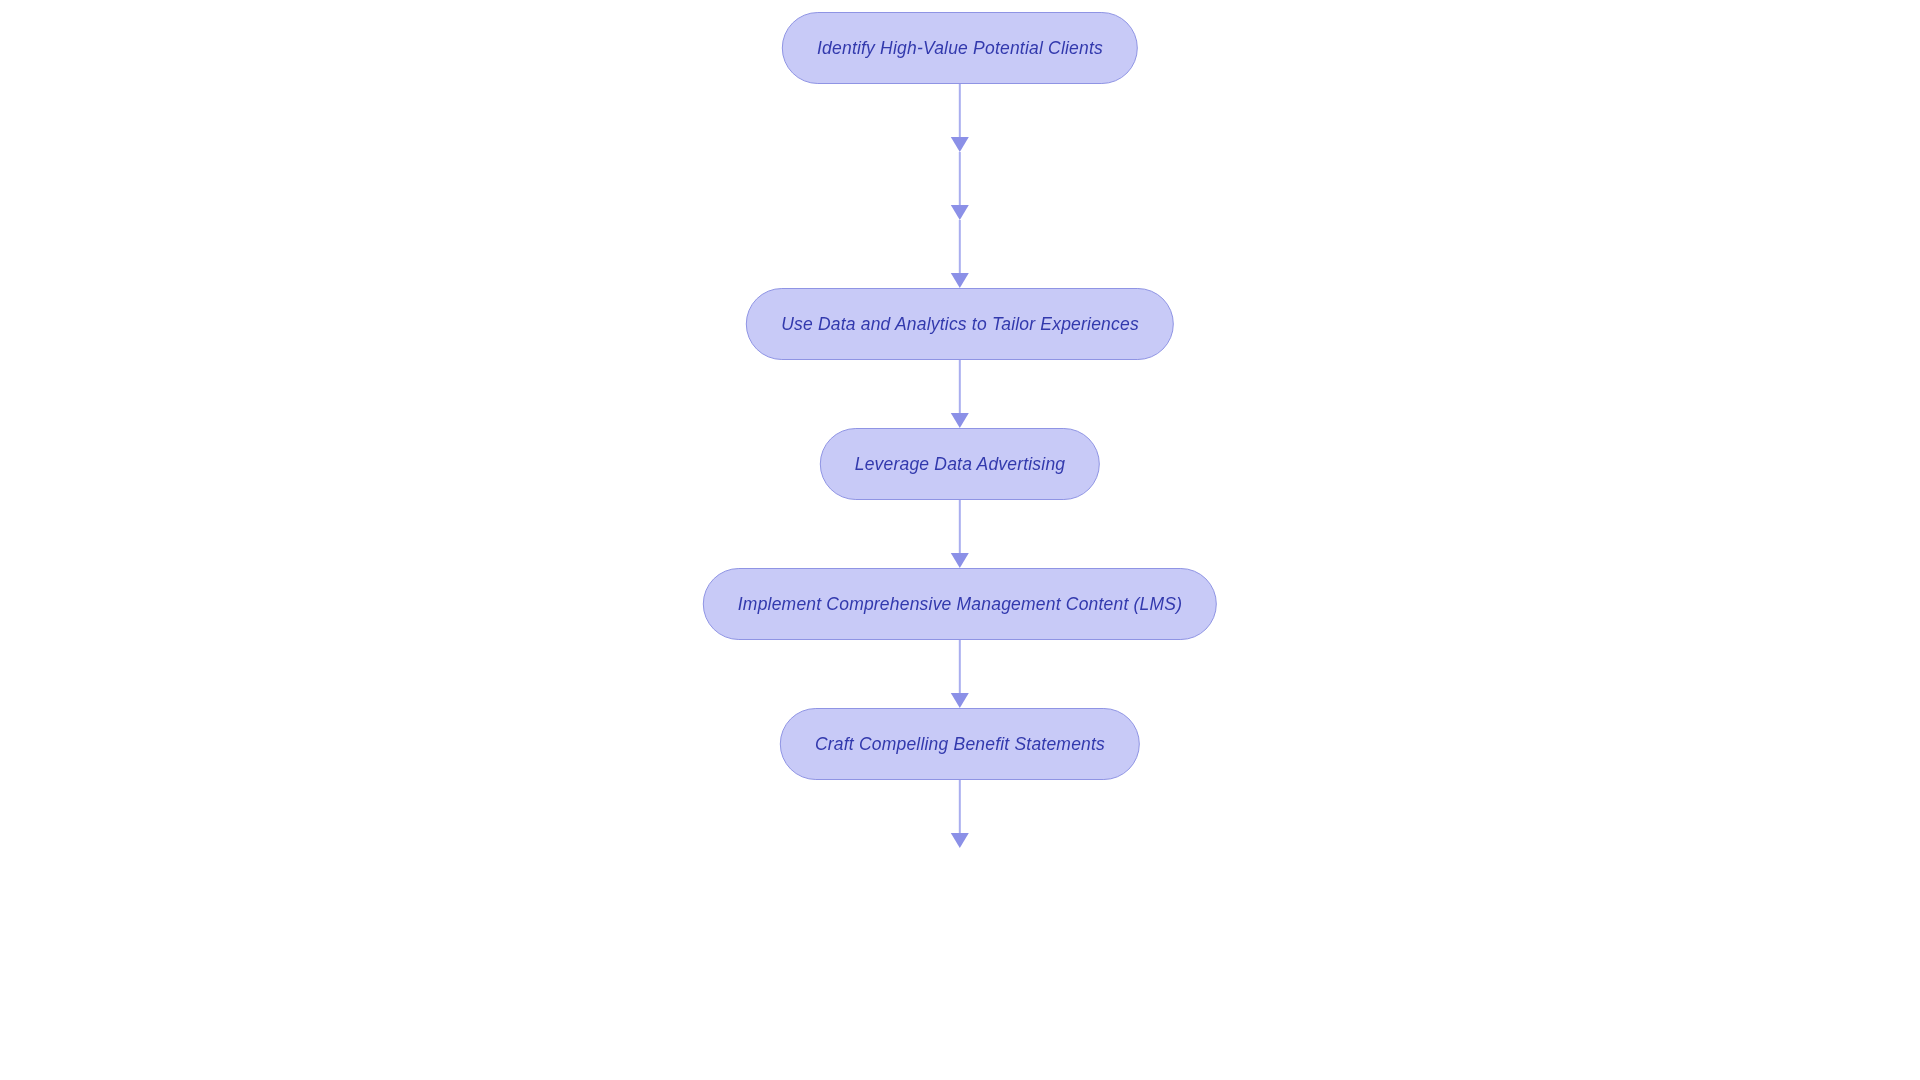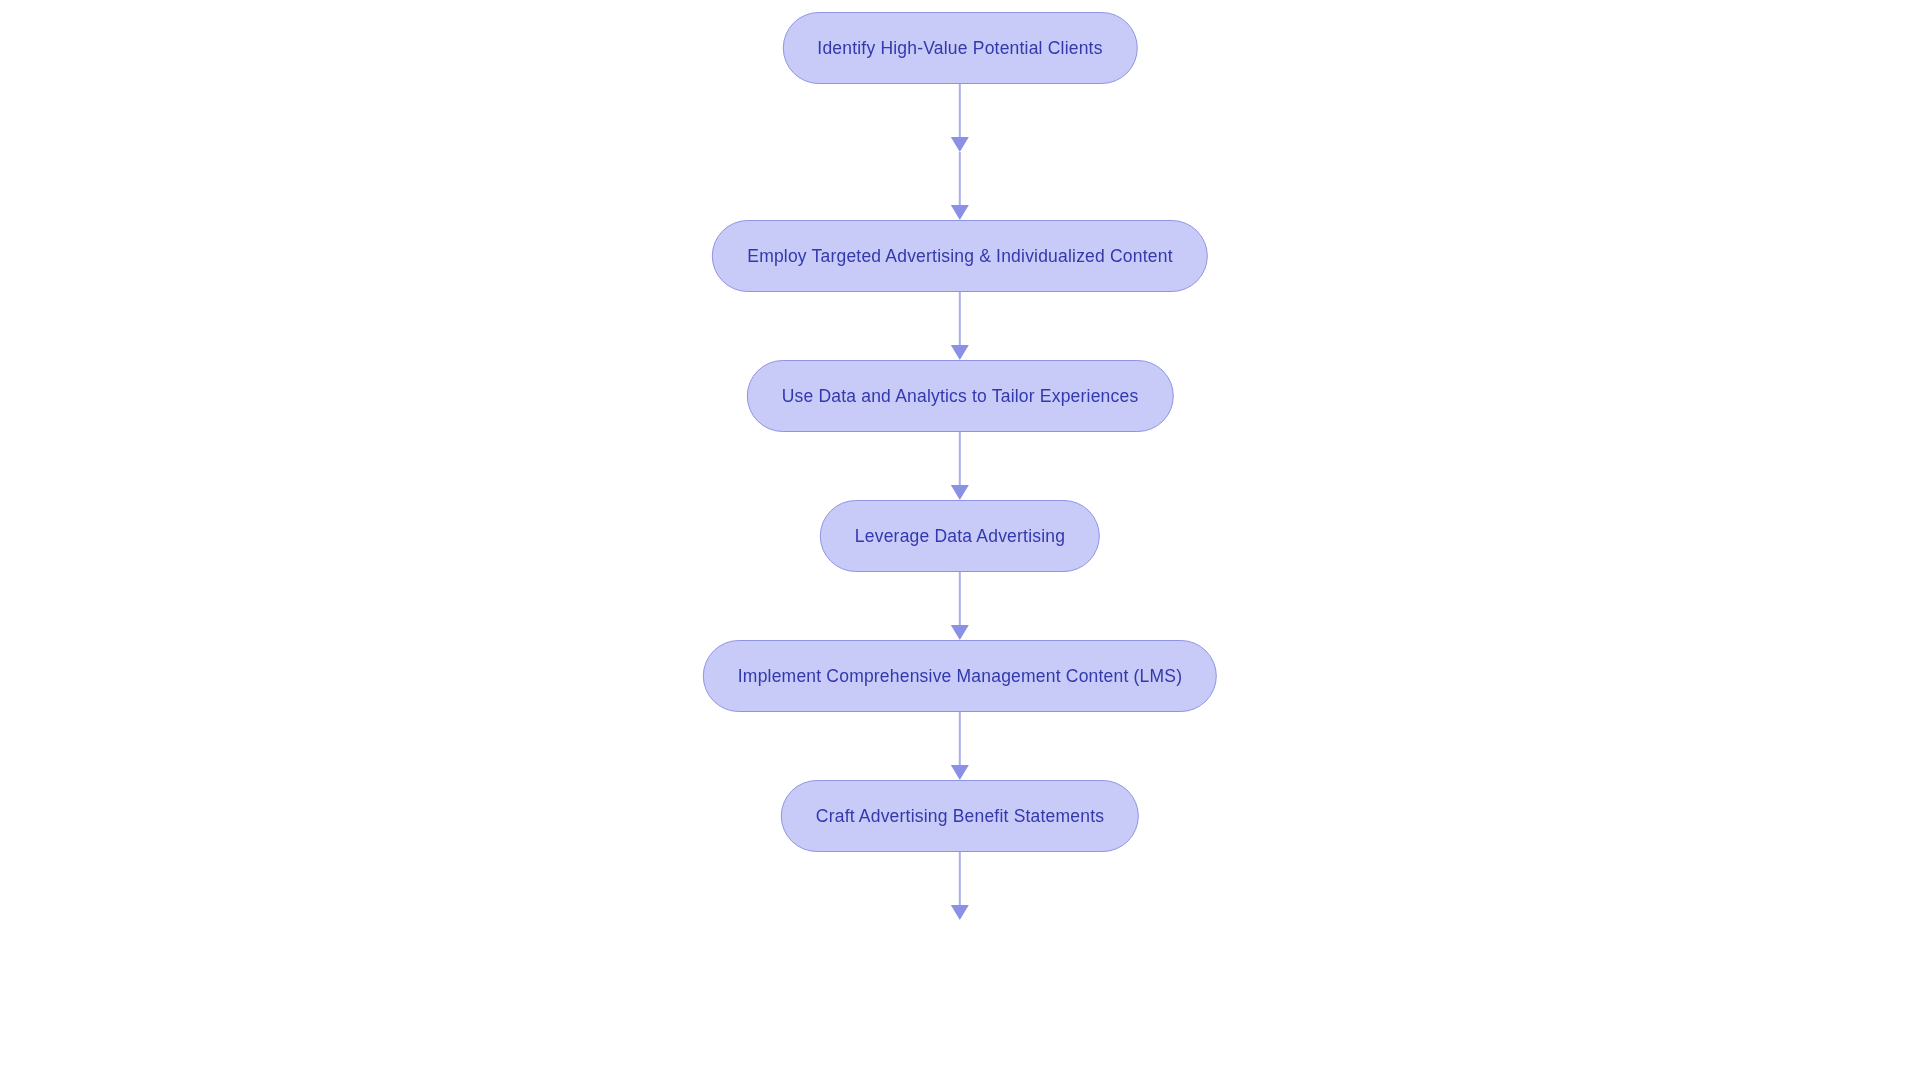--- a/index.html
+++ b/index.html
@@ -8,20 +8,21 @@
     width: 1920px;
     height: 1080px;
     background: var(--bg, #ffffff);
     overflow: hidden;
     font-family: "Liberation Sans", sans-serif;
   }
   .canvas {
     position: relative;
     width: 1920px;
     height: 864px;
+    font-style: italic;
   }
   .flow {
     position: absolute;
     left: 50%;
     top: 12px;
     transform: translateX(-50%);
     display: flex;
     flex-direction: column;
     align-items: center;
   }
@@ -82,23 +83,20 @@
     <div class="arrow-line"></div>
     <div class="arrow-head"></div>
   </div>
 
 
   <div class="arrow">
     <div class="arrow-line"></div>
     <div class="arrow-head"></div>
   </div>
 
-  <div class="node">
-    <span class="node-label">Employ Targeted Advertising &amp; Individualized Content</span>
-  </div>
 
   <div class="arrow">
     <div class="arrow-line"></div>
     <div class="arrow-head"></div>
   </div>
 
   <div class="node">
     <span class="node-label">Use Data and Analytics to Tailor Experiences</span>
   </div>
 
@@ -119,21 +117,21 @@
   <div class="node">
     <span class="node-label">Implement Comprehensive Management Content (LMS)</span>
   </div>
 
   <div class="arrow">
     <div class="arrow-line"></div>
     <div class="arrow-head"></div>
   </div>
 
   <div class="node">
-    <span class="node-label">Craft Advertising Benefit Statements</span>
+    <span class="node-label">Craft Compelling Benefit Statements</span>
   </div>
 
   <div class="arrow">
     <div class="arrow-line"></div>
     <div class="arrow-head"></div>
   </div>
 
 </div>
 </div>
 

